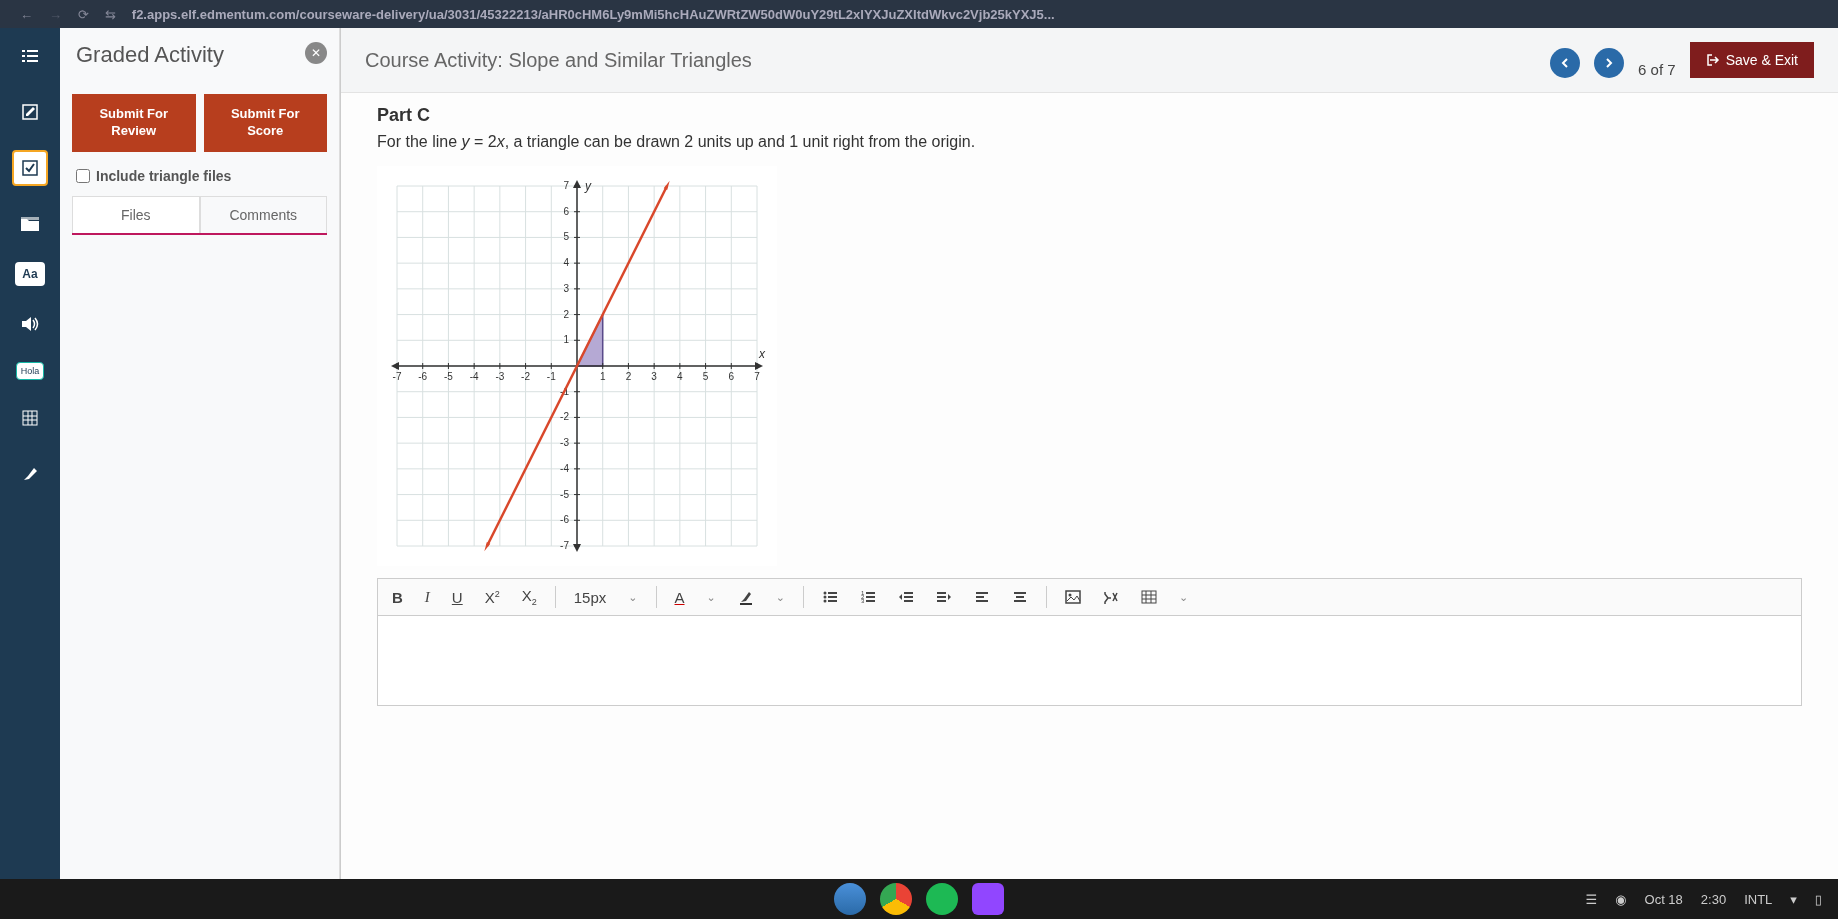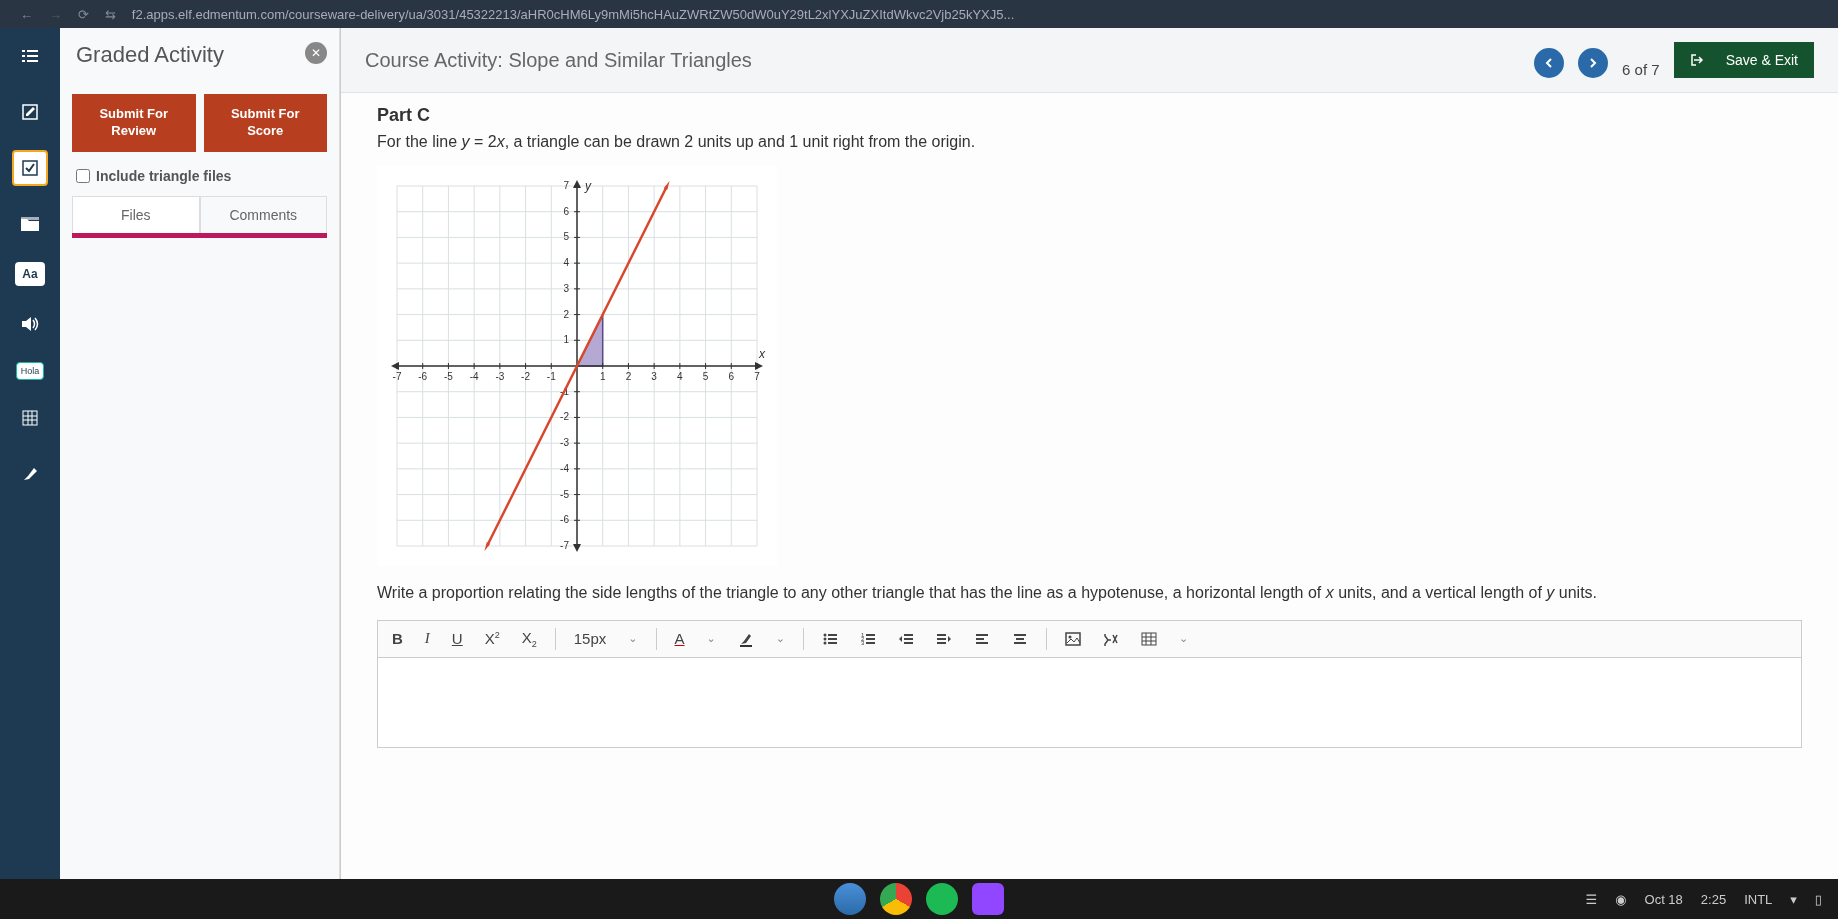--- a/index.html
+++ b/index.html
@@ -1,50 +1,50 @@
 <!DOCTYPE html>
 <html><head>
 <meta charset="utf-8">
 <style>
 * { margin: 0; padding: 0; box-sizing: border-box; font-family: Arial, sans-serif; }
 body { background: #1a2332; overflow: hidden; width: 1838px; height: 919px; }
 
 .browser-bar { background: #2a3544; height: 28px; display: flex; align-items: center; padding: 0 20px; color: #aab; font-size: 13px; gap: 16px; }
 .browser-bar .nav-icon { cursor: pointer; opacity: 0.7; }
-.url { color: #aab; }
+.url { color: #aab; font-weight: bold; }
 
 .app { display: flex; height: calc(100% - 68px); }
 
 .vert-nav { width: 60px; background: #1e3a52; display: flex; flex-direction: column; align-items: center; padding-top: 10px; gap: 20px; }
 .vert-nav .nav-item { width: 36px; height: 36px; display: flex; align-items: center; justify-content: center; color: #fff; font-size: 18px; cursor: pointer; border-radius: 4px; }
 .vert-nav .nav-item.active { background: #fff; color: #1e3a52; border: 2px solid #f5a623; }
 .hola-badge { background: #fff; color: #1e3a52; font-size: 9px; padding: 3px 4px; border-radius: 4px; border: 1px solid #14b8a6; }
 
 .sidebar { width: 280px; background: #f8f9fa; border-right: 1px solid #ddd; position: relative; }
 .sidebar-header { display: flex; align-items: center; padding: 14px 16px; }
 .sidebar-title { font-size: 22px; color: #555; font-weight: 400; }
 .close-x { position: absolute; right: 12px; top: 14px; width: 22px; height: 22px; background: #888; color: #fff; border-radius: 50%; display: flex; align-items: center; justify-content: center; font-size: 12px; cursor: pointer; }
 .status-box { background: #eceeef; margin: 4px 12px; padding: 10px 12px; font-size: 13px; color: #666; }
 .status-box .stat-label { font-size: 12px; }
 .status-box .stat-val { font-weight: bold; font-size: 13px; margin-top: 2px; color: #555; }
 .btn-row { display: flex; gap: 8px; padding: 12px; }
 .submit-btn { flex: 1; background: #b73e1e; color: #fff; border: none; padding: 12px 8px; font-size: 13px; font-weight: bold; cursor: pointer; text-align: center; line-height: 1.3; }
 .checkbox-row { padding: 4px 16px 12px; font-size: 14px; color: #555; font-weight: bold; display: flex; align-items: center; gap: 6px; }
 .checkbox-row input { width: 14px; height: 14px; }
-.tabs { display: flex; border-bottom: 5px solid #be185d; margin: 0 12px; }
+.tabs { display: flex; border-bottom: 2px solid #be185d; margin: 0 12px; }
 .tab { flex: 1; padding: 10px; text-align: center; font-size: 14px; color: #666; background: #fff; border: 1px solid #ddd; border-bottom: none; cursor: pointer; }
 .tab.inactive { background: #f8f9fa; }
 
 .main { flex: 1; background: #fdfdfd; display: flex; flex-direction: column; border-left: 1px solid #ccc; }
 .main-header { background: #f4f5f6; padding: 14px 24px; display: flex; align-items: center; border-bottom: 1px solid #e3e3e3; }
 .course-title { font-size: 20px; color: #666; font-weight: 400; }
 .header-right { margin-left: auto; display: flex; align-items: flex-end; gap: 14px; }
 .nav-circle { width: 30px; height: 30px; background: #2a6aa8; border-radius: 50%; display: flex; align-items: center; justify-content: center; color: #fff; cursor: pointer; }
 .page-ind { font-size: 15px; color: #444; }
-.save-exit { background: #14532d; color: #fff; border: none; padding: 10px 16px; font-size: 14px; cursor: pointer; display: flex; align-items: center; gap: 22px; }
+.save-exit { background: #7f1d1d; color: #fff; border: none; padding: 10px 16px; font-size: 14px; cursor: pointer; display: flex; align-items: center; gap: 6px; }
 
 .content { padding: 12px 36px; overflow-y: auto; }
 .part-title { font-size: 18px; font-weight: bold; color: #333; margin-bottom: 4px; }
 .instruction { font-size: 16px; color: #333; line-height: 1.5; }
 
 .chart-box { margin: 12px 0; }
 .chart-svg { background: #fff; }
 
 .question { font-size: 16px; color: #333; margin: 14px 0; line-height: 1.6; }
 .ital { font-style: italic; }
@@ -270,21 +270,20 @@
             <line x1="197" y1="20" x2="203" y2="20" stroke="#333"></line>
             <text x="192" y="23" font-size="10" text-anchor="end" fill="#333">7</text>
             <text x="382" y="192" font-size="12" font-style="italic" fill="#333">x</text>
             <text x="208" y="24" font-size="12" font-style="italic" fill="#333">y</text>
             <line x1="110" y1="380" x2="290" y2="20" stroke="#d9482b" stroke-width="2.5"></line>
             <polygon points="292.68328157299976,14.633436854000504 290.1453775397453,23.99735729838322 286.7148876374462,22.282112347233706" fill="#d9482b"></polygon>
             <polygon points="107.31671842700025,385.3665631459995 109.85462246025472,376.00264270161676 113.28511236255375,377.7178876527663" fill="#d9482b"></polygon>
           </svg>
       </div>
 
-      <div class="question">Write a proportion relating the side lengths of the triangle to any other triangle that has the line as a hypotenuse, a horizontal length of <span class="ital">x</span> units, and a vertical length of <span class="ital">y</span> units.</div>
 
       <div class="editor-toolbar">
         <span class="tool" style="font-weight:bold">B</span>
         <span class="tool" style="font-style:italic;font-family:serif">I</span>
         <span class="tool" style="text-decoration:underline">U</span>
         <span class="tool">X<sup style="font-size:9px">2</sup></span>
         <span class="tool">X<sub style="font-size:9px">2</sub></span>
         <span class="sep"></span>
         <span class="tool">15px</span>
         <span class="tool" style="font-size:11px;color:#888">⌄</span>
@@ -382,18 +381,18 @@
   <div class="center-icons">
     <div class="tb-icon" style="background:linear-gradient(#4a90d9,#2a6aa8)"></div>
     <div class="tb-icon" style="background:conic-gradient(#ea4335 0 120deg,#fbbc05 120deg 240deg,#34a853 240deg)"></div>
     <div class="tb-icon" style="background:#1db954"></div>
     <div class="tb-icon" style="background:#9146ff;border-radius:6px"></div>
   </div>
   <div class="right">
     <span>☰</span>
     <span>◉</span>
     <span>Oct 18</span>
-    <span>2:25</span>
+    <span>2:30</span>
     <span>INTL</span>
     <span>▾</span>
     <span>▯</span>
   </div>
 </div>
 
 </body></html>

